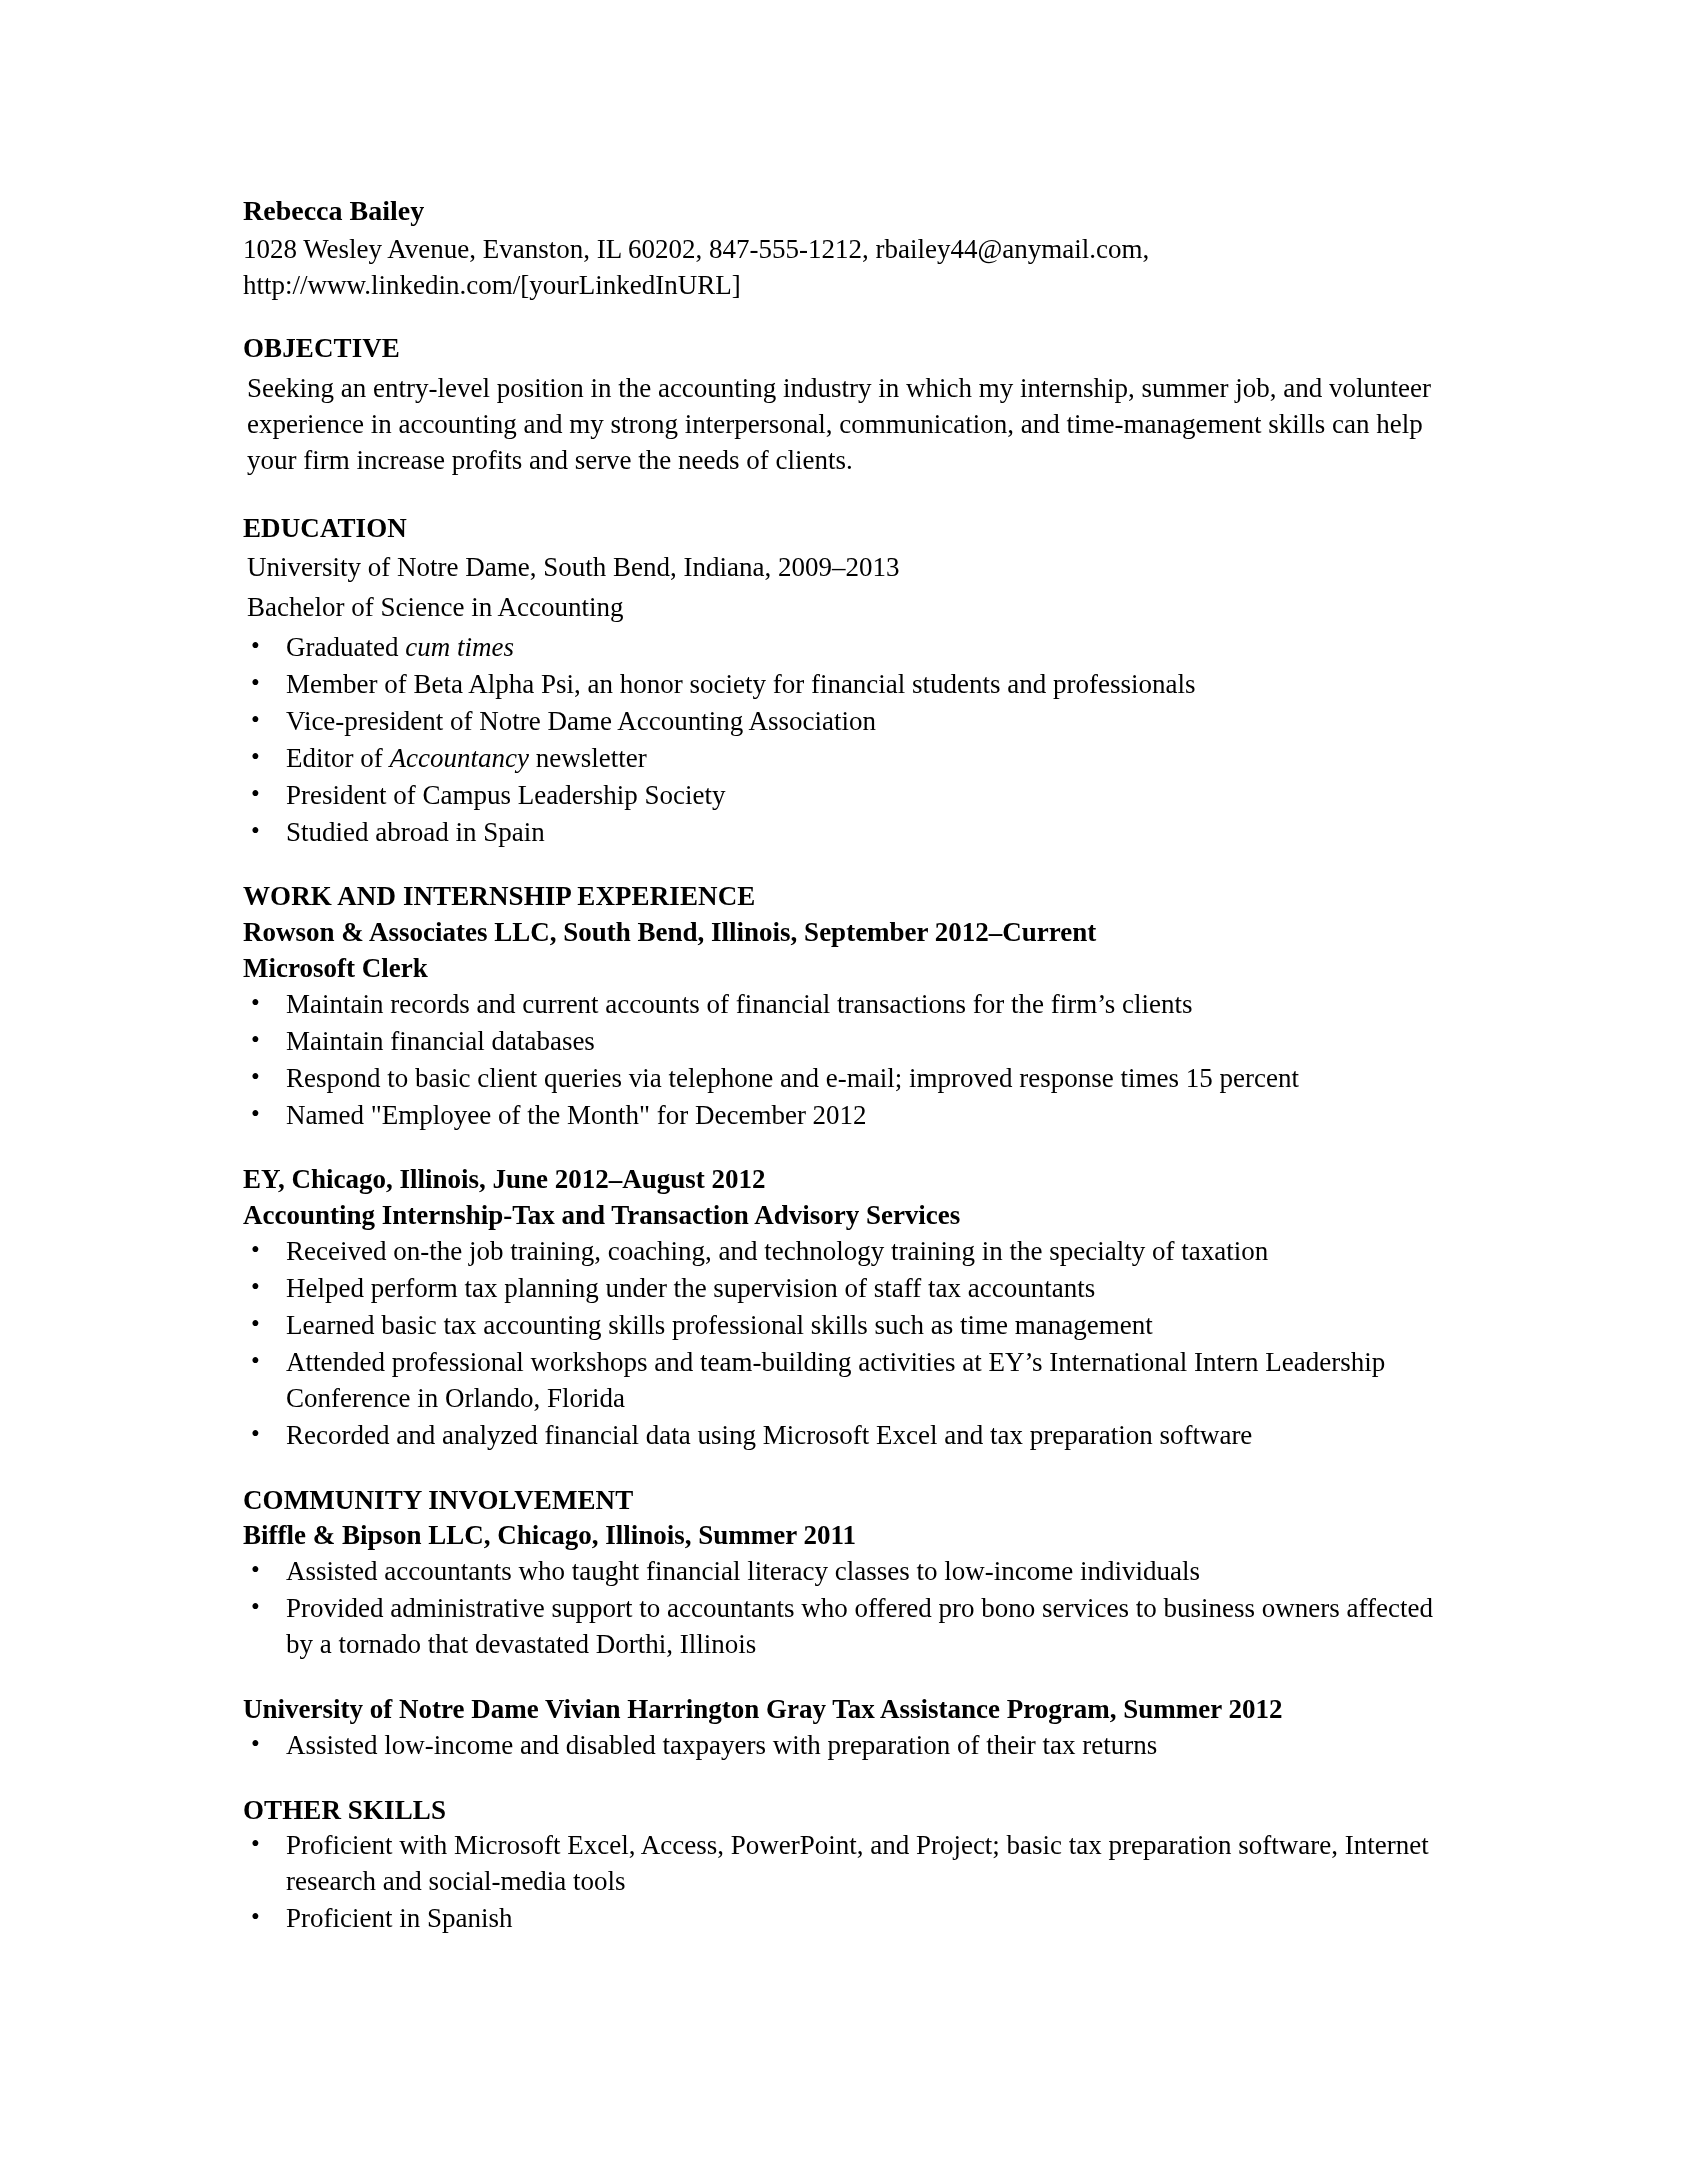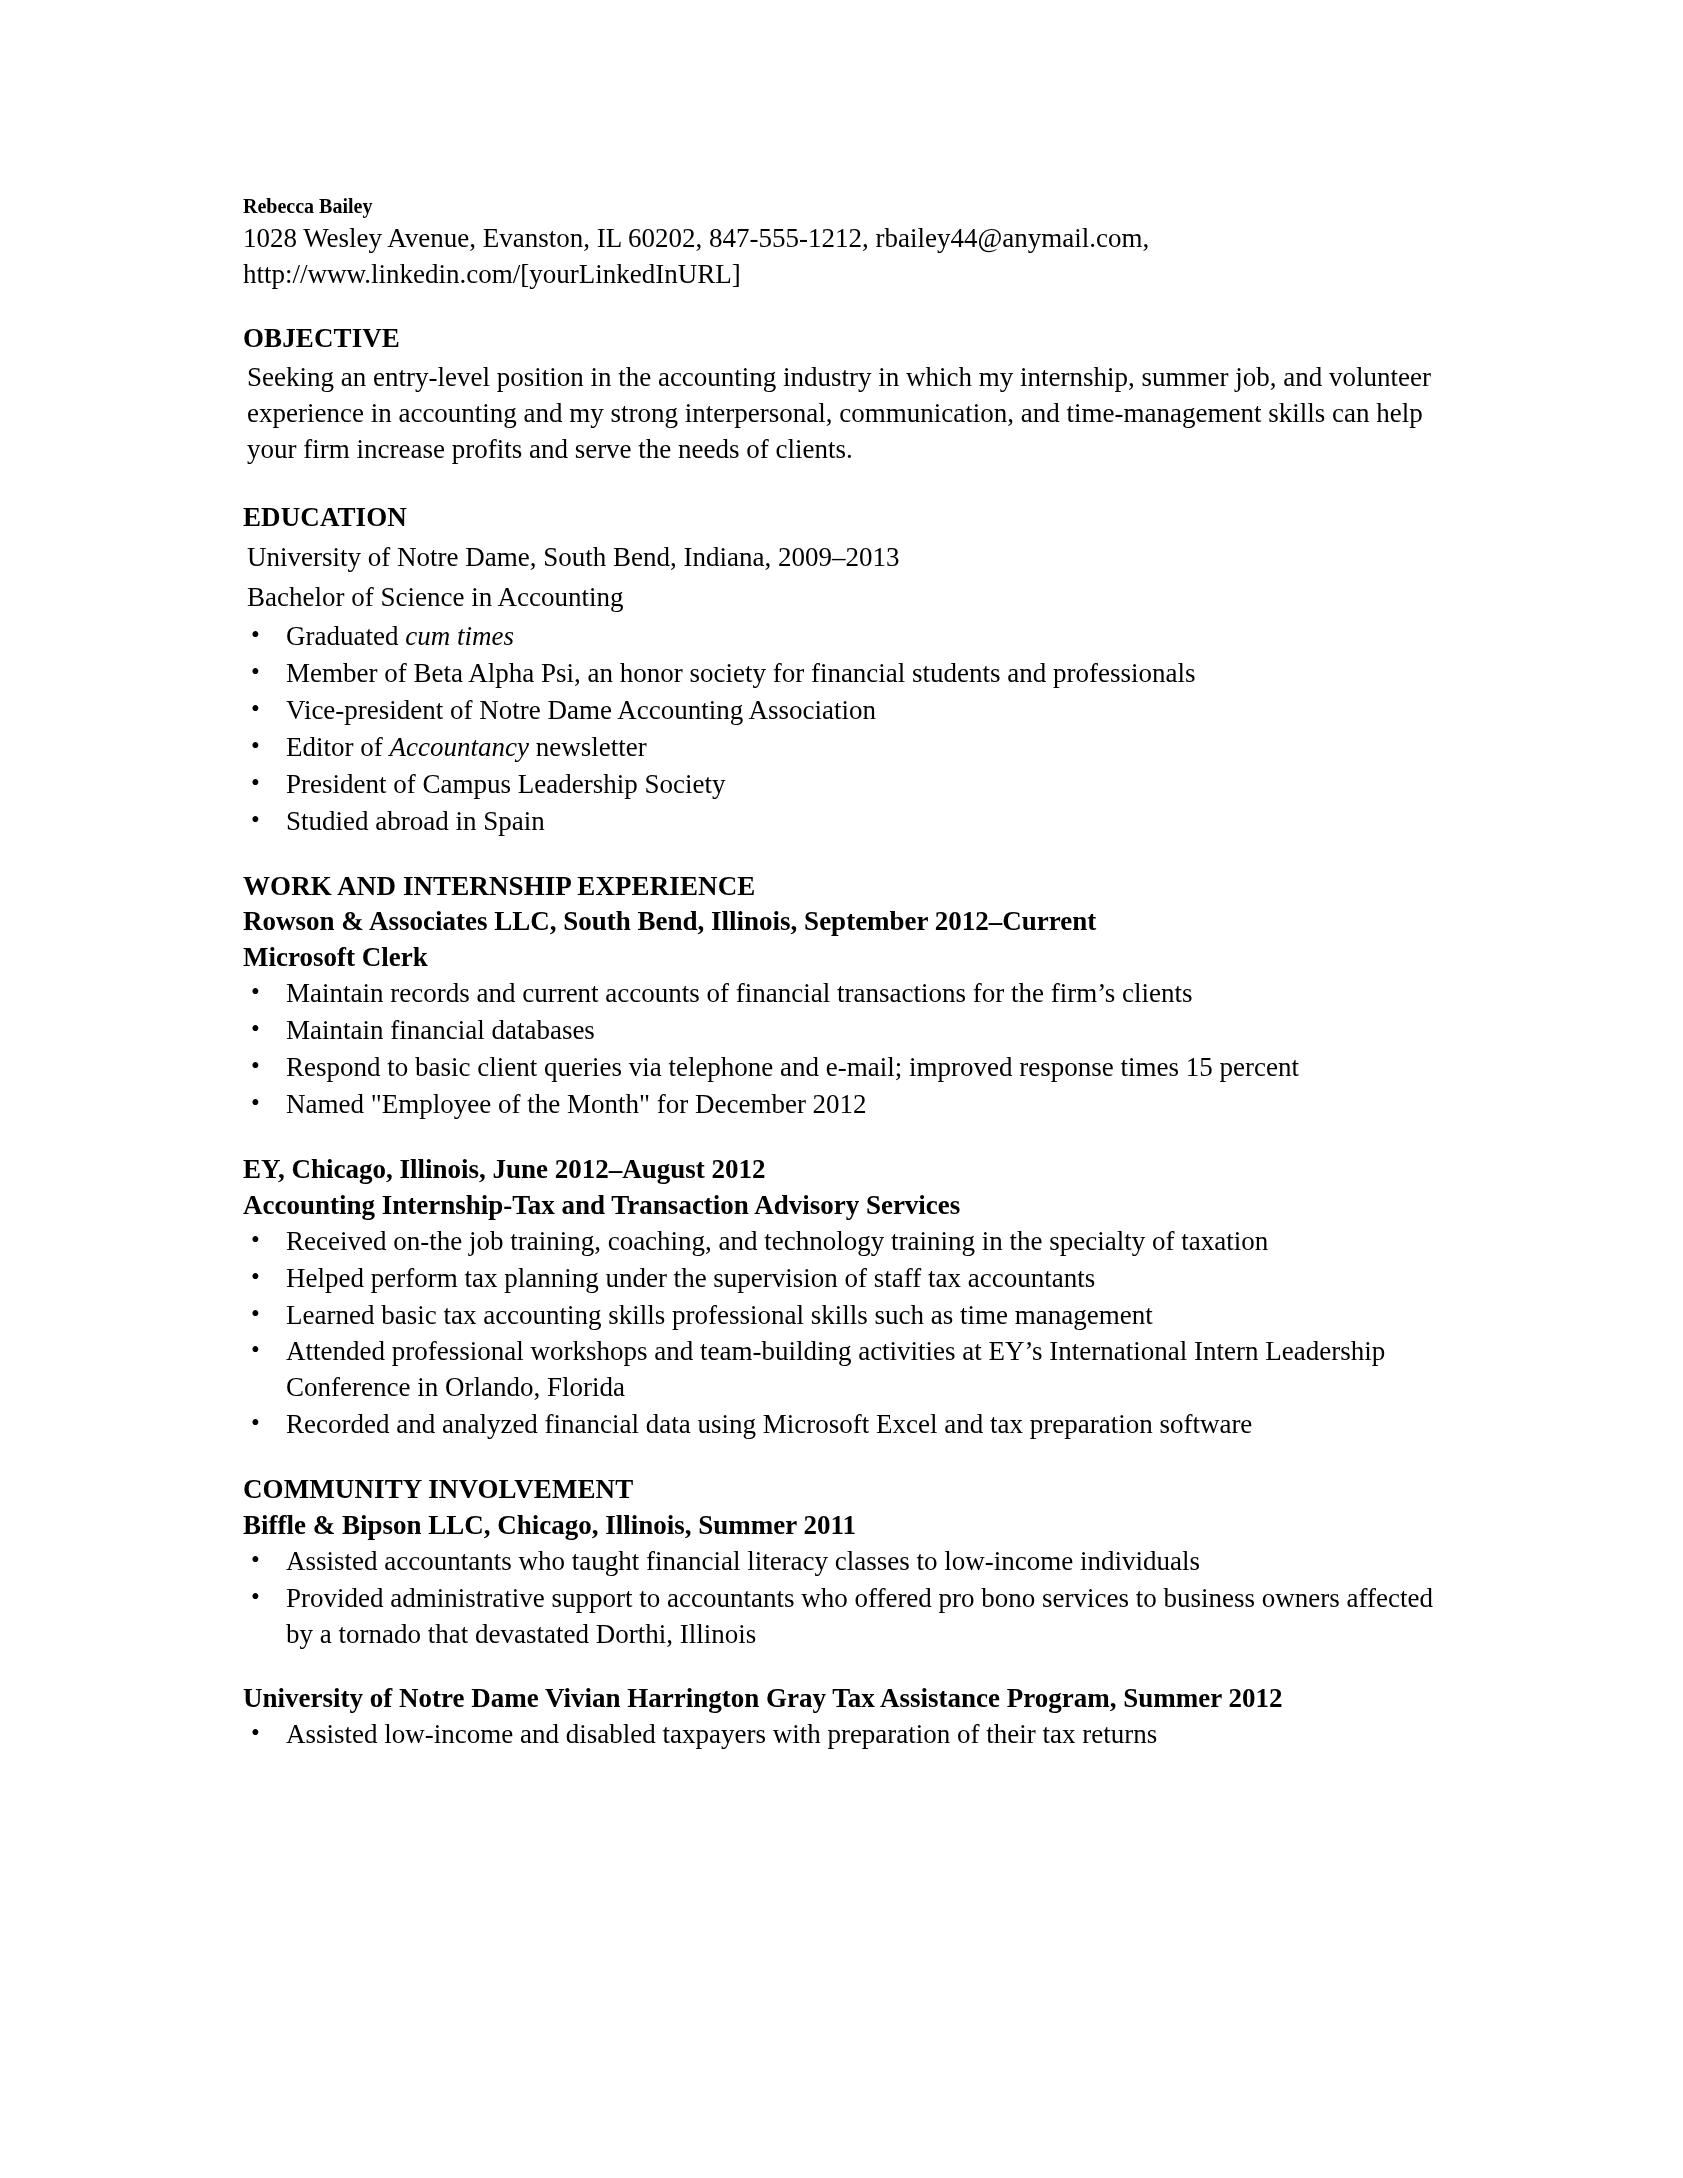--- a/index.html
+++ b/index.html
@@ -14,21 +14,21 @@
     color: #000000;
   }
   .page {
     width: 1683px;
     height: 2178px;
     box-sizing: border-box;
     padding: 193px 233px 0 243px;
     position: relative;
   }
   .name {
-    font-size: 20px;
+    font-size: 28px;
     font-weight: bold;
     line-height: 1.32;
     margin: 0 0 2px 0;
   }
   .contact-line {
     font-size: 27px;
     line-height: 1.32;
     margin: 0;
   }
   .section-head {
@@ -160,15 +160,22 @@
           <div class="sub-head">University of Notre Dame Vivian Harrington Gray Tax Assistance Program, Summer 2012</div>
           <ul class="bullets">
             <li>Assisted low-income and disabled taxpayers with preparation of their tax returns</li>
           </ul>
         </div>
       </div>
   </div>
 
   <div class="spacer"></div>
 
+  <div>
+    <div class="section-head">OTHER SKILLS</div>
+    <ul class="bullets" id="skills-bullets">
+        <li>Proficient with Microsoft Excel, Access, PowerPoint, and Project; basic tax preparation software, Internet research and social-media tools</li>
+        <li>Proficient in Spanish</li>
+      </ul>
+  </div>
 
 </div>
 
 
 </body></html>

